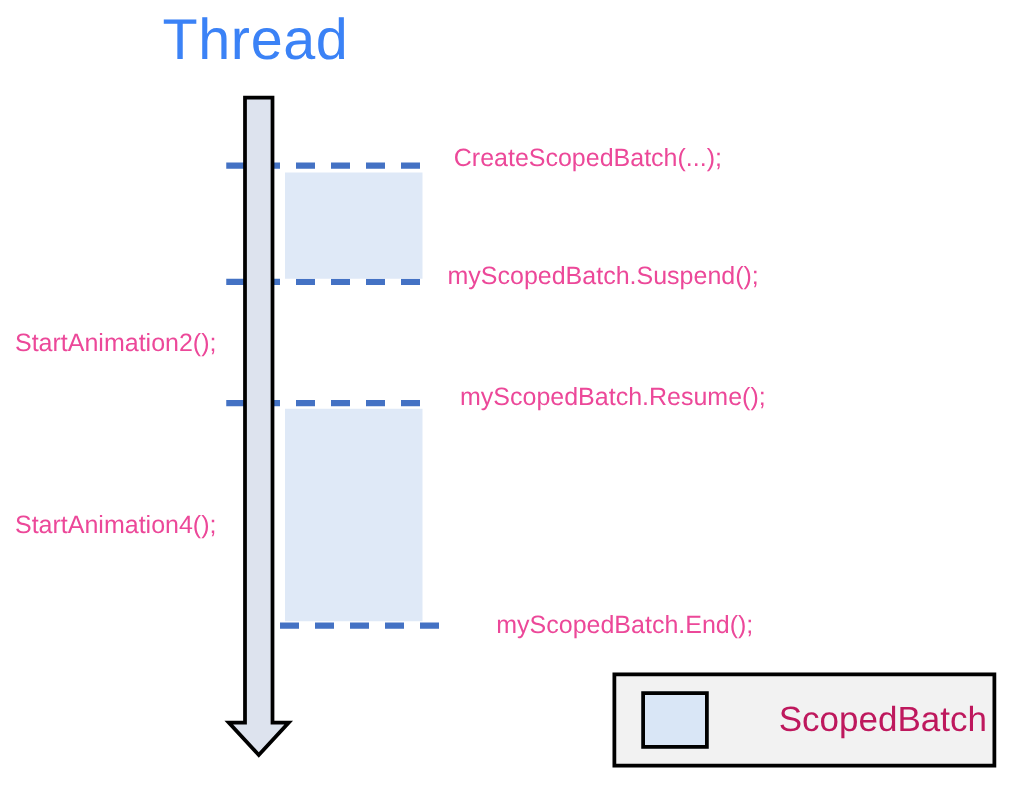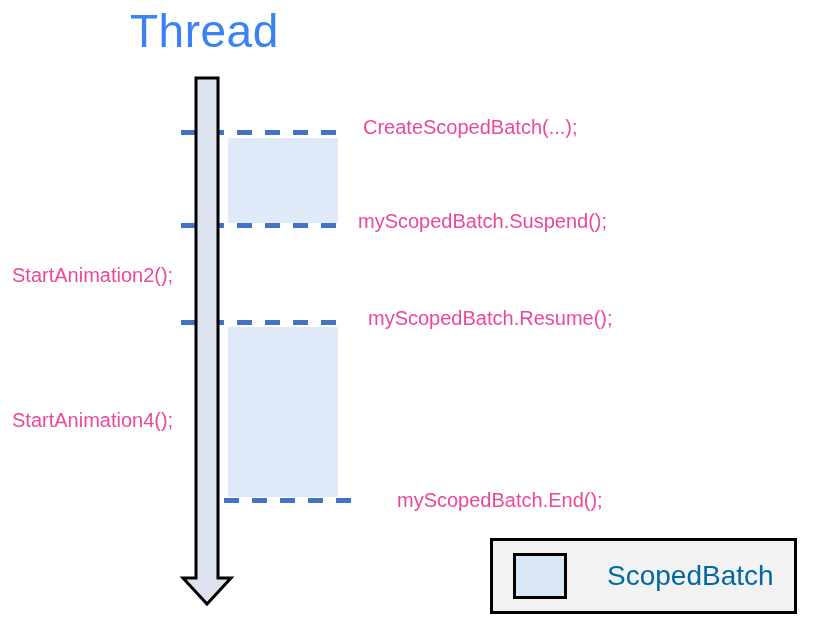--- a/index.html
+++ b/index.html
@@ -82,23 +82,23 @@
     z-index: 4;
   }
   .legend-swatch {
     width: 48px; height: 40px;
     margin-left: 20px;
     background: var(--swatch_fill, #d9e6f6);
     border: 3px solid #000000;
     flex: 0 0 auto;
   }
   .legend-label {
-    margin-left: 40px;
+    margin-left: 56px;
     font-size: 28px;
-    color: #0369a1;
+    color: #be185d;
     white-space: nowrap;
   }
 </style>
 </head>
 <body>
 
 <div id="canvas">
 
   <div class="abs title">Thread</div>
 

